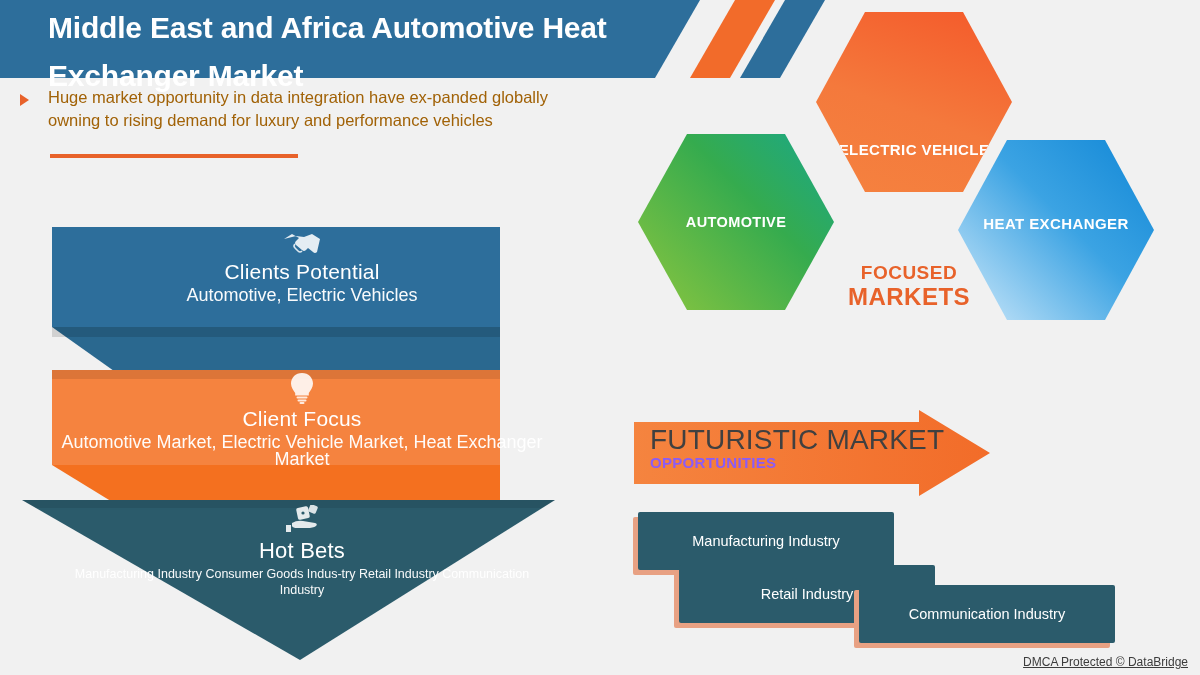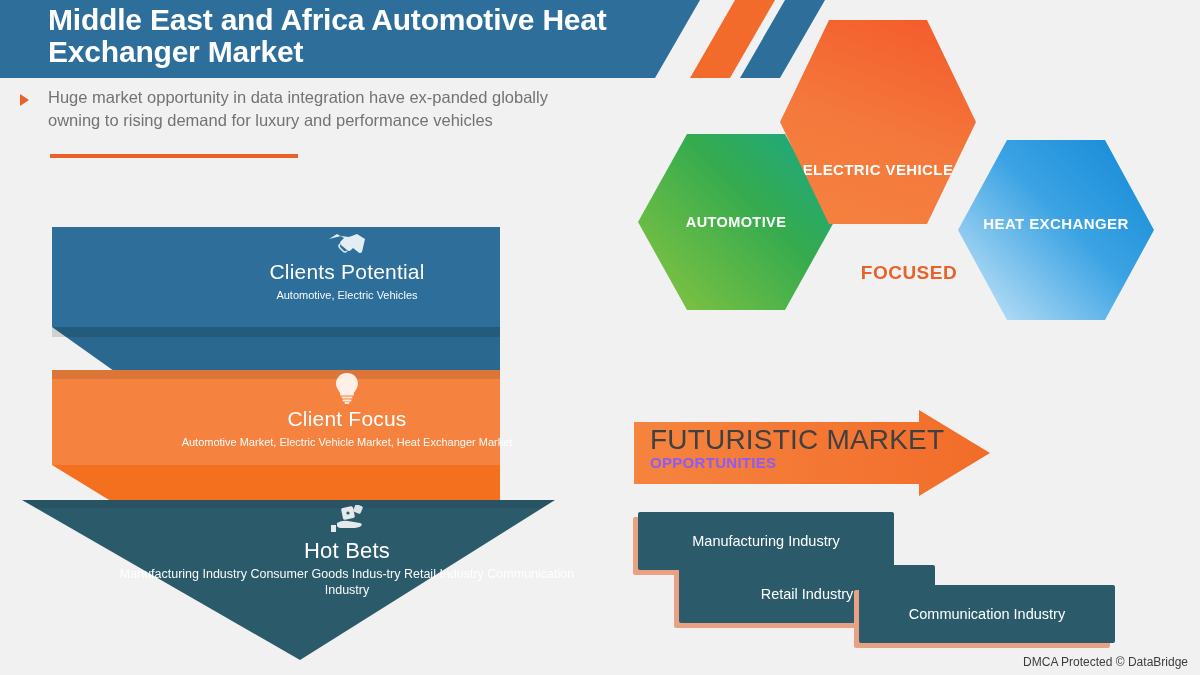--- a/index.html
+++ b/index.html
@@ -40,37 +40,37 @@
     background: #2d6e9b;
     clip-path: polygon(45px 0, 85px 0, 40px 78px, 0 78px);
   }
   .header-title {
     position: absolute;
     left: 48px; top: 4px;
     width: 610px;
     color: #ffffff;
     font-size: 30px;
     font-weight: bold;
-    line-height: 32px;
+    line-height: 48px;
     letter-spacing: -0.2px;
   }
 
   .sub-bullet {
     position: absolute;
     left: 20px; top: 94px;
     width: 0; height: 0;
     border-left: 9px solid #e8622a;
     border-top: 6px solid transparent;
     border-bottom: 6px solid transparent;
   }
   .sub-text {
     position: absolute;
     left: 48px; top: 86px;
     width: 520px;
-    color: #737373;
+    color: #a16207;
     font-size: 16.5px;
     line-height: 23px;
   }
   .sub-underline {
     position: absolute;
     left: 50px; top: 154px;
     width: 248px; height: 4px;
     background: #e8622a;
   }
 
@@ -119,35 +119,34 @@
     background: rgba(0,0,0,0.08);
     clip-path: polygon(0 0, 533px 0, 520px 8px, 14px 8px);
   }
 
   .fseg-content {
     position: absolute;
     text-align: center;
     color: #ffffff;
     width: 500px;
     left: 52px;
-    padding-left: 45px;
   }
   .fseg-icon {
     display: block;
     margin: 0 auto 3px auto;
     opacity: 0.92;
   }
   .fseg-title {
     font-size: 21px;
     font-weight: normal;
     letter-spacing: 0.2px;
     margin-bottom: 3px;
   }
   .fseg-sub {
-    font-size: 11px;
+    font-size: 18px;
     line-height: 17px;
     color: rgba(255,255,255,0.97);
   }
 
   .c1 { top: 230px; }
   .c2 { top: 372px; }
   .c3 { top: 505px; }
   .c3 .fseg-title { font-size: 22px; }
   .c3 .fseg-sub { font-size: 12.5px; line-height: 15.5px; }
 
@@ -167,23 +166,22 @@
     letter-spacing: 0.4px;
     line-height: 20px;
   }
   .hex-auto {
     left: 638px; top: 134px; width: 196px; height: 176px;
     background: linear-gradient(225deg, #23a municipality 0%, #8cc63f 100%);
     background: linear-gradient(225deg, #1aa88a 0%, #35ab4e 40%, #8cc63f 100%);
   }
   .hex-auto span { font-size: 14.5px; }
   .hex-ev {
-    left: 780px; top: 12px; width: 196px; height: 204px;
+    left: 816px; top: 12px; width: 196px; height: 180px;
     background: linear-gradient(200deg, #f4592a 0%, #f4793c 55%, #f5823f 100%);
-    margin-top: 8px;
   }
   .hex-ev span { position: relative; top: 48px; }
   .hex-heat {
     left: 958px; top: 140px; width: 196px; height: 180px;
     background: linear-gradient(225deg, #1187d6 0%, #3ba3e3 45%, #cfe9fa 100%);
   }
   .hex-heat span { position: relative; top: -6px; }
 
   .focused {
     position: absolute;
@@ -239,20 +237,21 @@
   .card-1 { left: 638px; top: 512px; }
   .card-2 { left: 910px; top: 510px; }
   .card-3 { left: 638px; top: 565px; margin-left: 41px; }
   .card-4 { left: 859px; top: 585px; }
 
   .dmca {
     position: absolute;
     right: 12px; bottom: 6px;
     color: #3c3c3c;
     font-size: 12px;
+    text-decoration: underline;
   }
 </style>
 </head>
 <body>
 
 <div id="canvas">
 
   <div class="header-band"></div>
   <div class="header-stripe stripe-orange"></div>
   <div class="header-stripe stripe-blue2"></div>
@@ -313,20 +312,21 @@
   </div>
   <div class="hex hex-ev">
     <span>ELECTRIC VEHICLE</span>
   </div>
   <div class="hex hex-heat">
     <span>HEAT EXCHANGER</span>
   </div>
 
   <div class="focused">
     <div class="f1">FOCUSED</div>
+    <div class="f2">MARKETS</div>
   </div>
 
   <div class="arrow-banner"></div>
   <div class="arrow-t1">FUTURISTIC MARKET</div>
   <div class="arrow-t2">OPPORTUNITIES</div>
 
   <div class="card card-1">
     <span>Manufacturing Industry</span>
   </div>
   <div class="card card-3">

